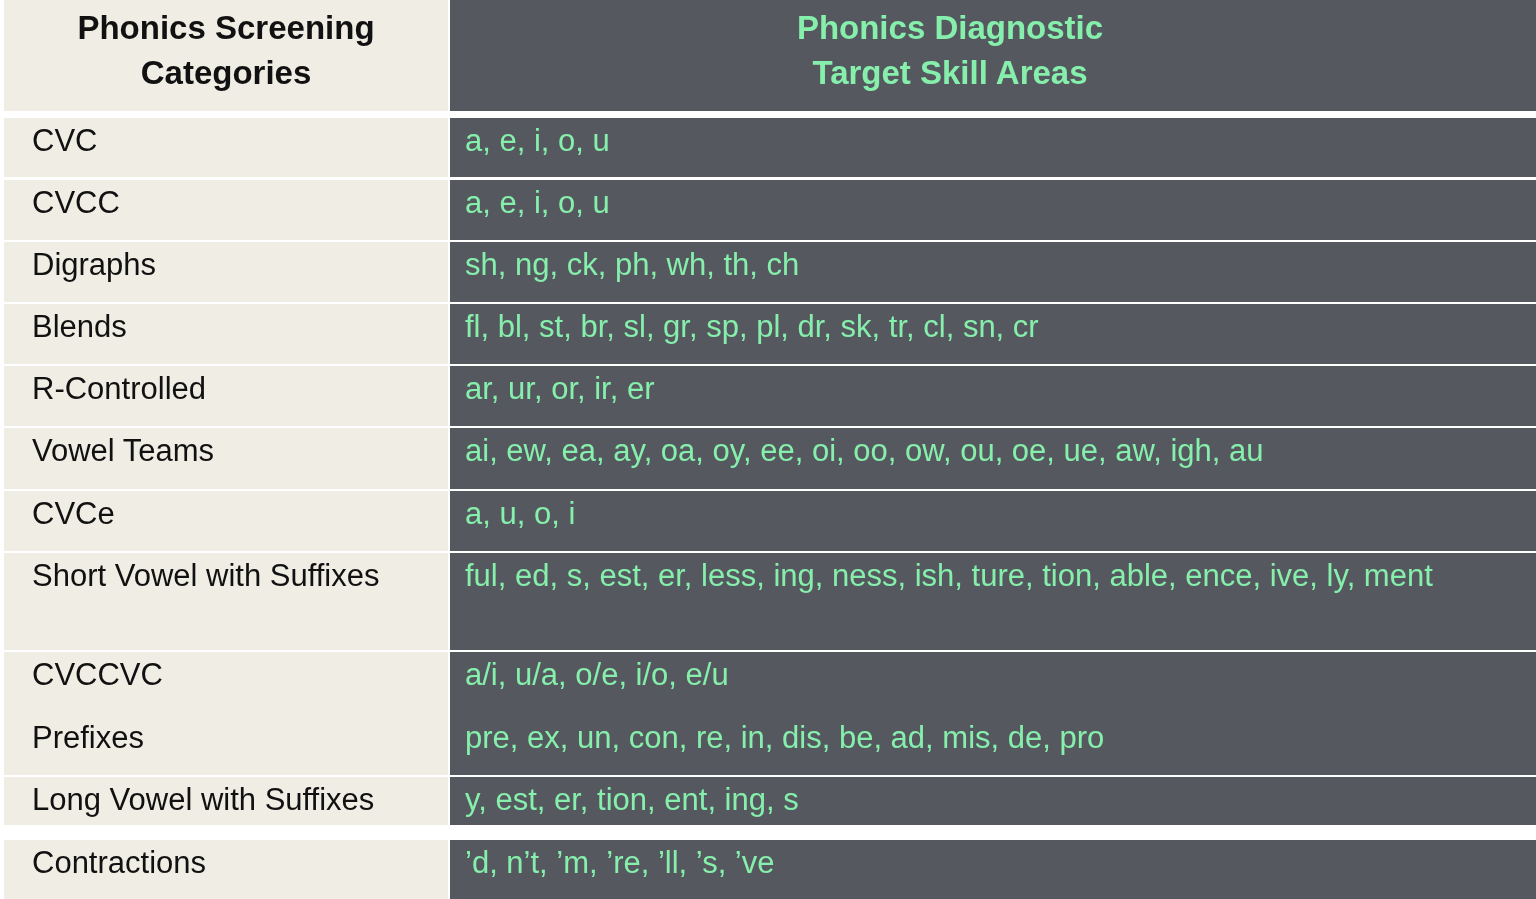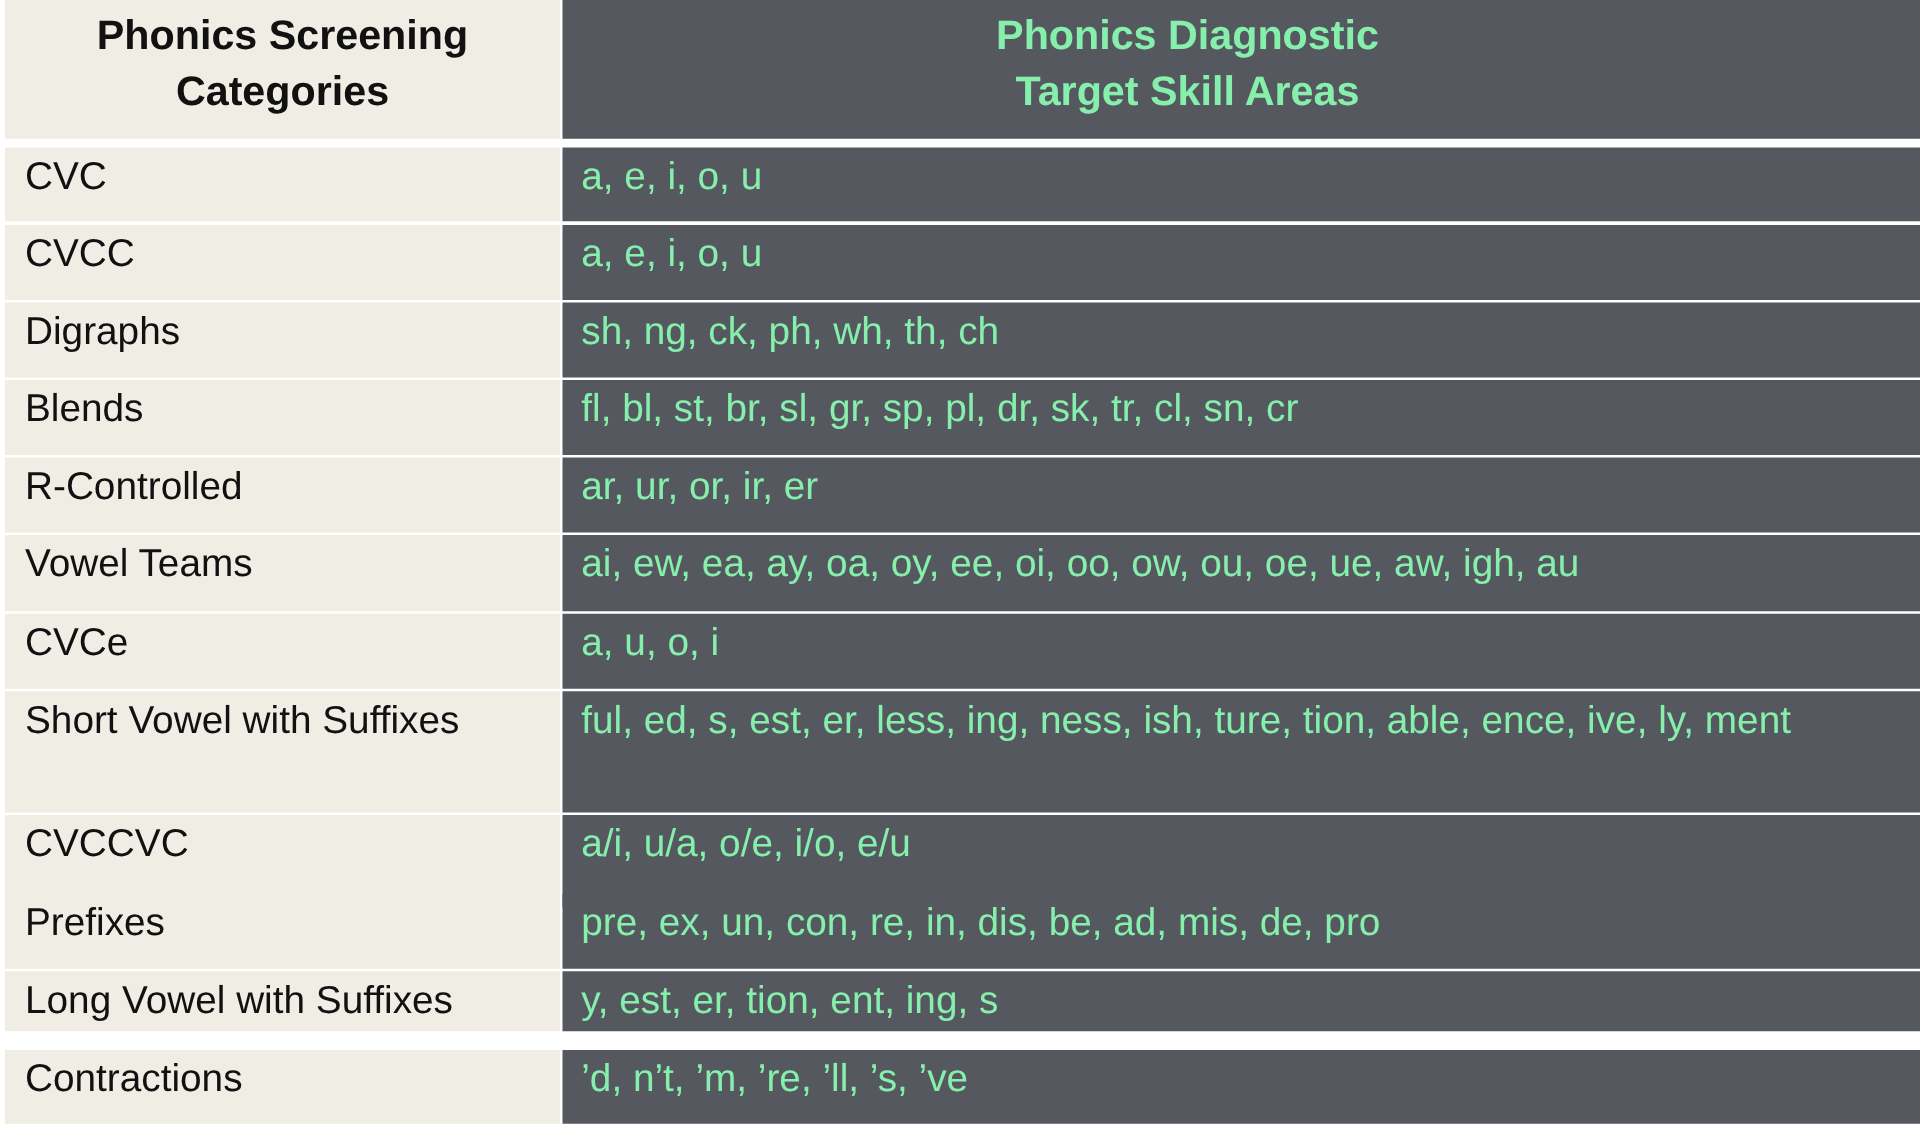--- a/index.html
+++ b/index.html
@@ -26,21 +26,21 @@
       border-radius: 23px;
     }
     .cell-left {
       width: 444px;
       height: 100%;
       background: #efede4;
       box-sizing: border-box;
       color: #111111;
       font-family: "Liberation Sans", sans-serif;
       font-size: 31px;
-      padding-left: 16px;
+      padding-left: 28px;
       line-height: 42px;
     }
     .cell-right {
       position: absolute;
       left: 446px;
       right: 0;
       top: 0;
       bottom: 0;
       background: #55585f;
       color: #86efac;

